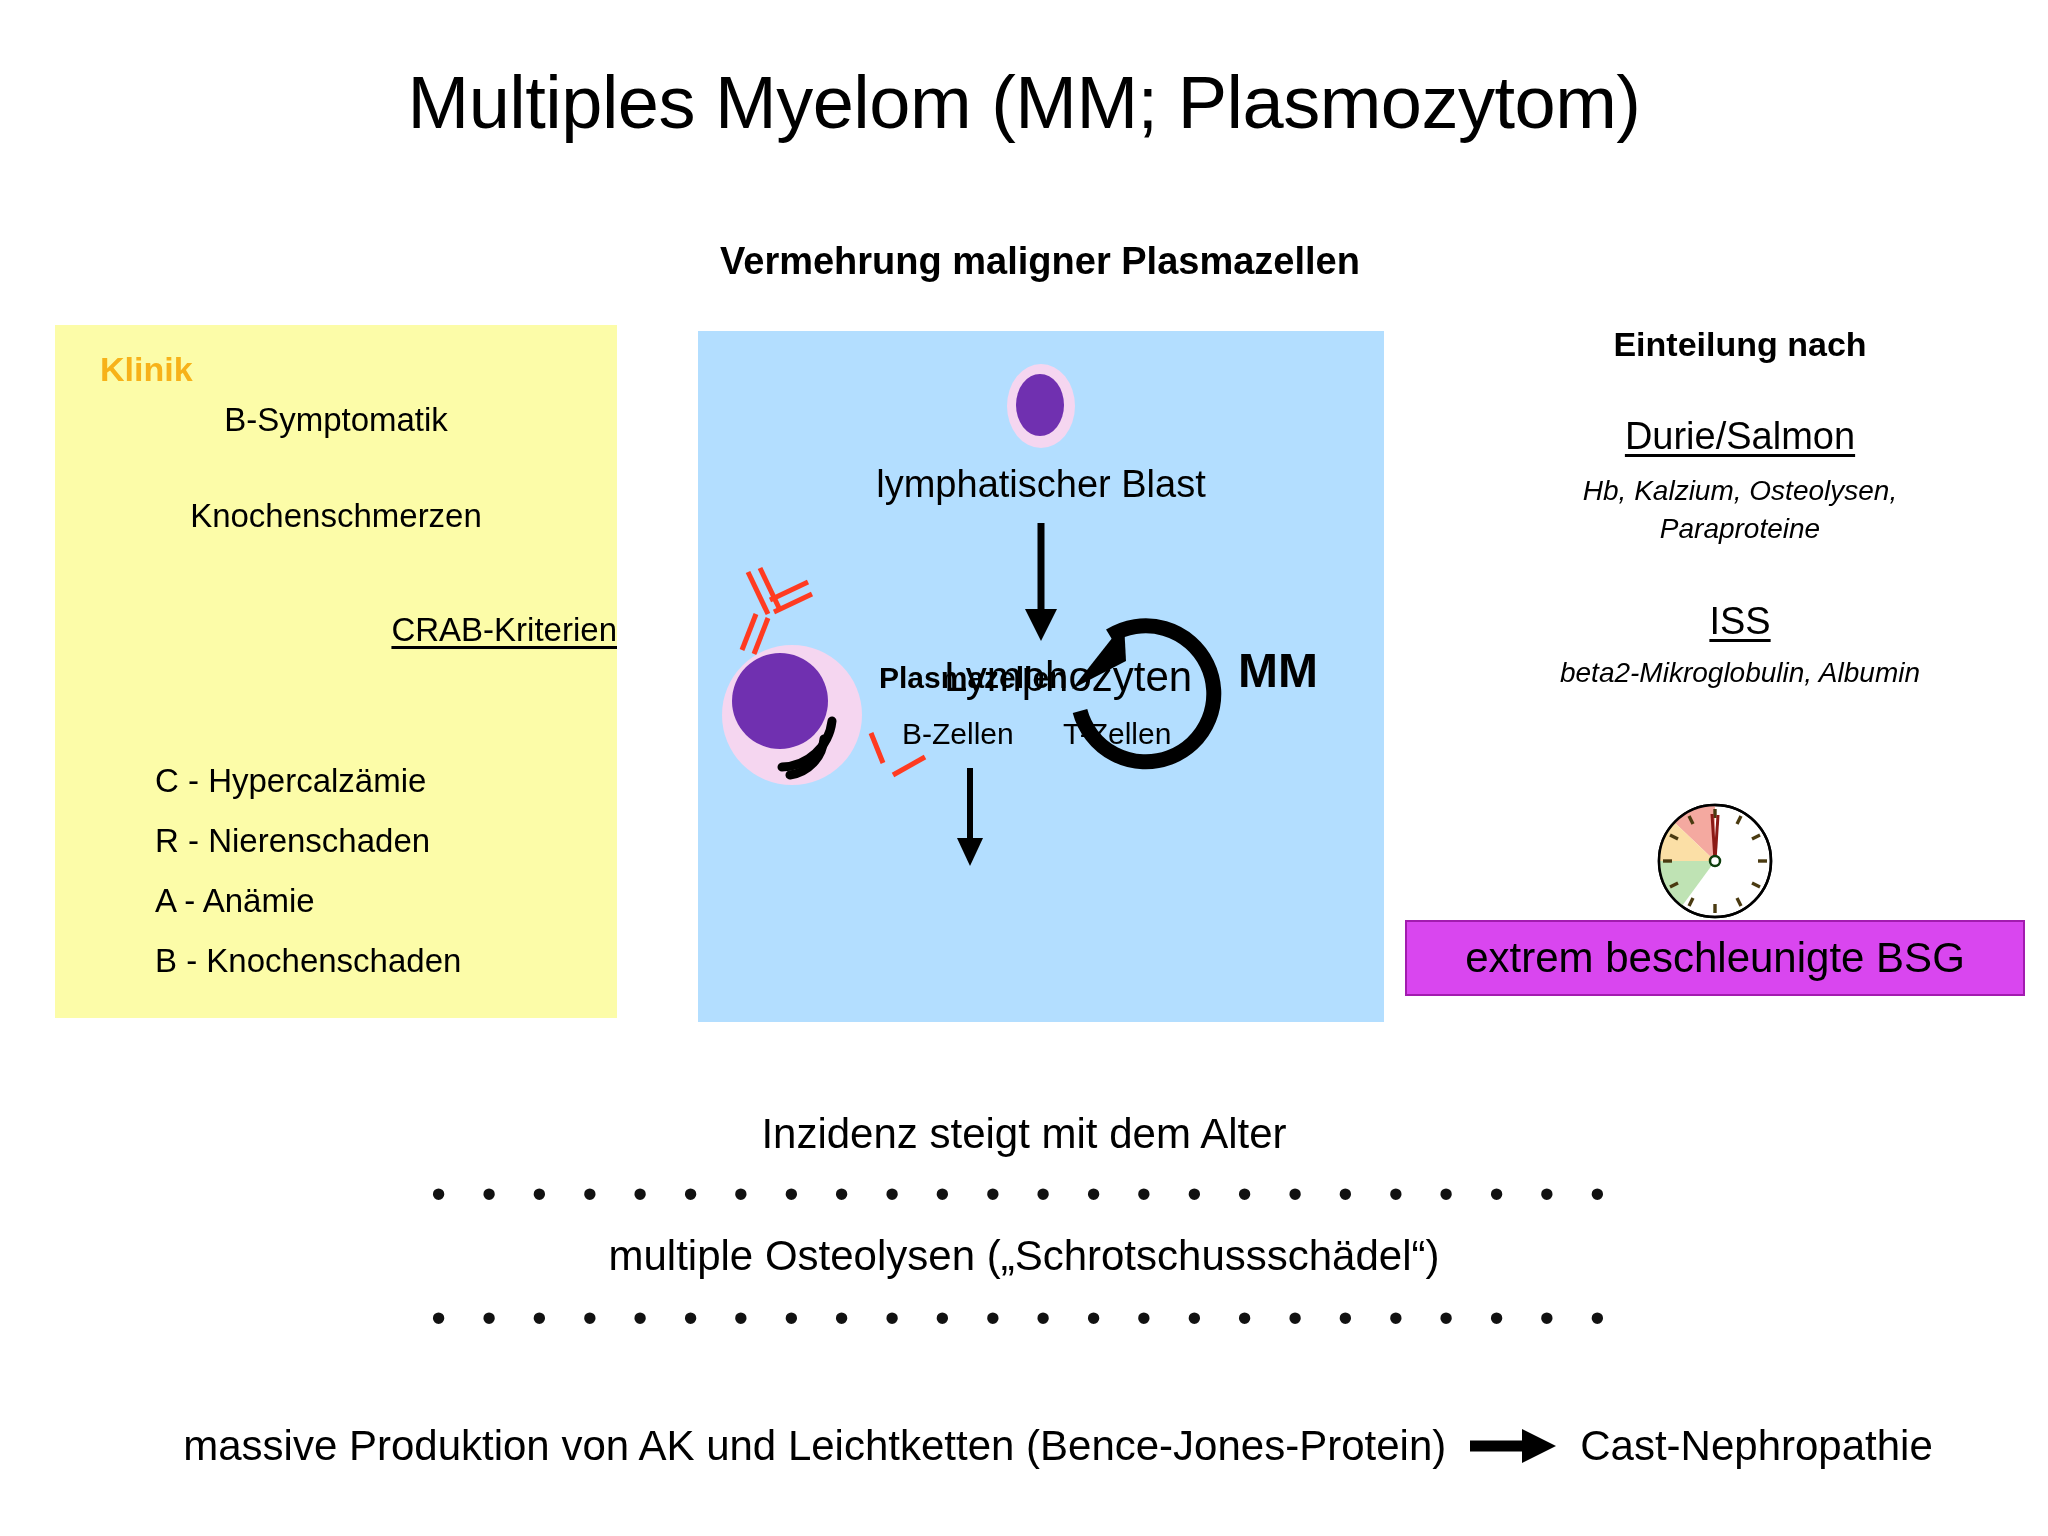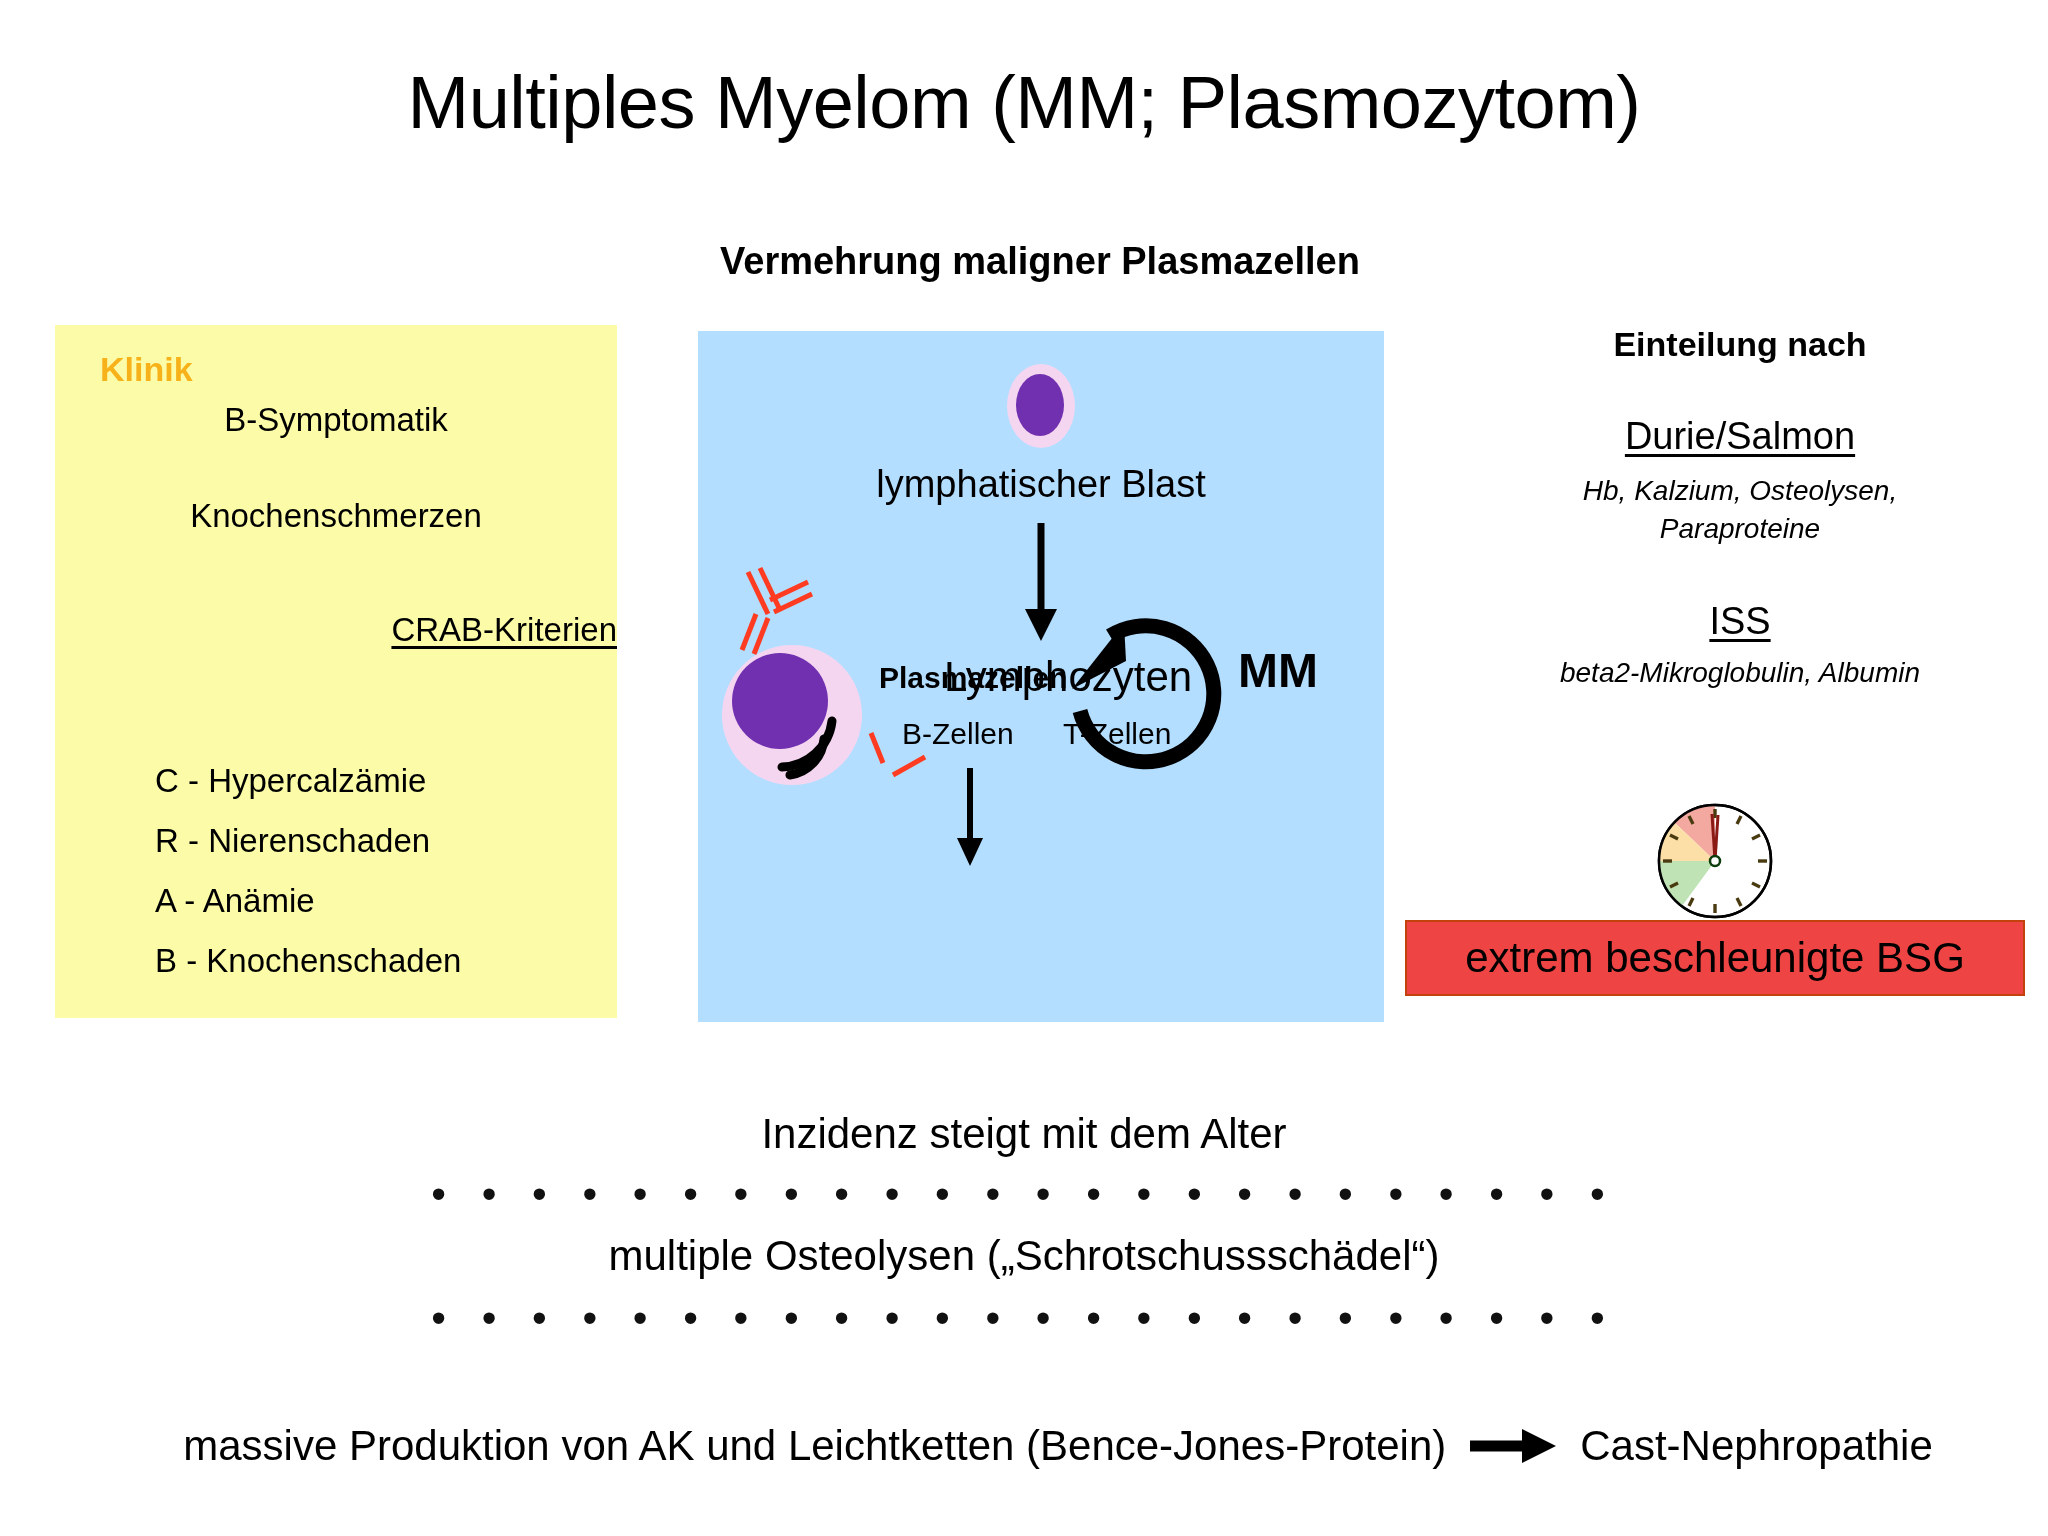--- a/index.html
+++ b/index.html
@@ -104,22 +104,22 @@
     font-size:38px;
     text-decoration:underline;text-underline-offset:5px;
   }
   #iss-sub{
     left:1440px;top:657px;width:600px;text-align:center;
     font-size:28px;font-style:italic;
   }
   #bsg-clock{left:1656px;top:802px;width:118px;height:118px;}
   #bsg-box{
     left:1405px;top:920px;width:620px;height:76px;
-    border:2px solid #c2410c;
-    background:#ef4444;
+    border:2px solid #a21caf;
+    background:#d946ef;
     box-sizing:border-box;
   }
   #bsg-text{
     width:616px;height:72px;line-height:72px;
     text-align:center;font-size:42px;
   }
   
   .bottom-line{
     left:0;width:2048px;text-align:center;
   }

